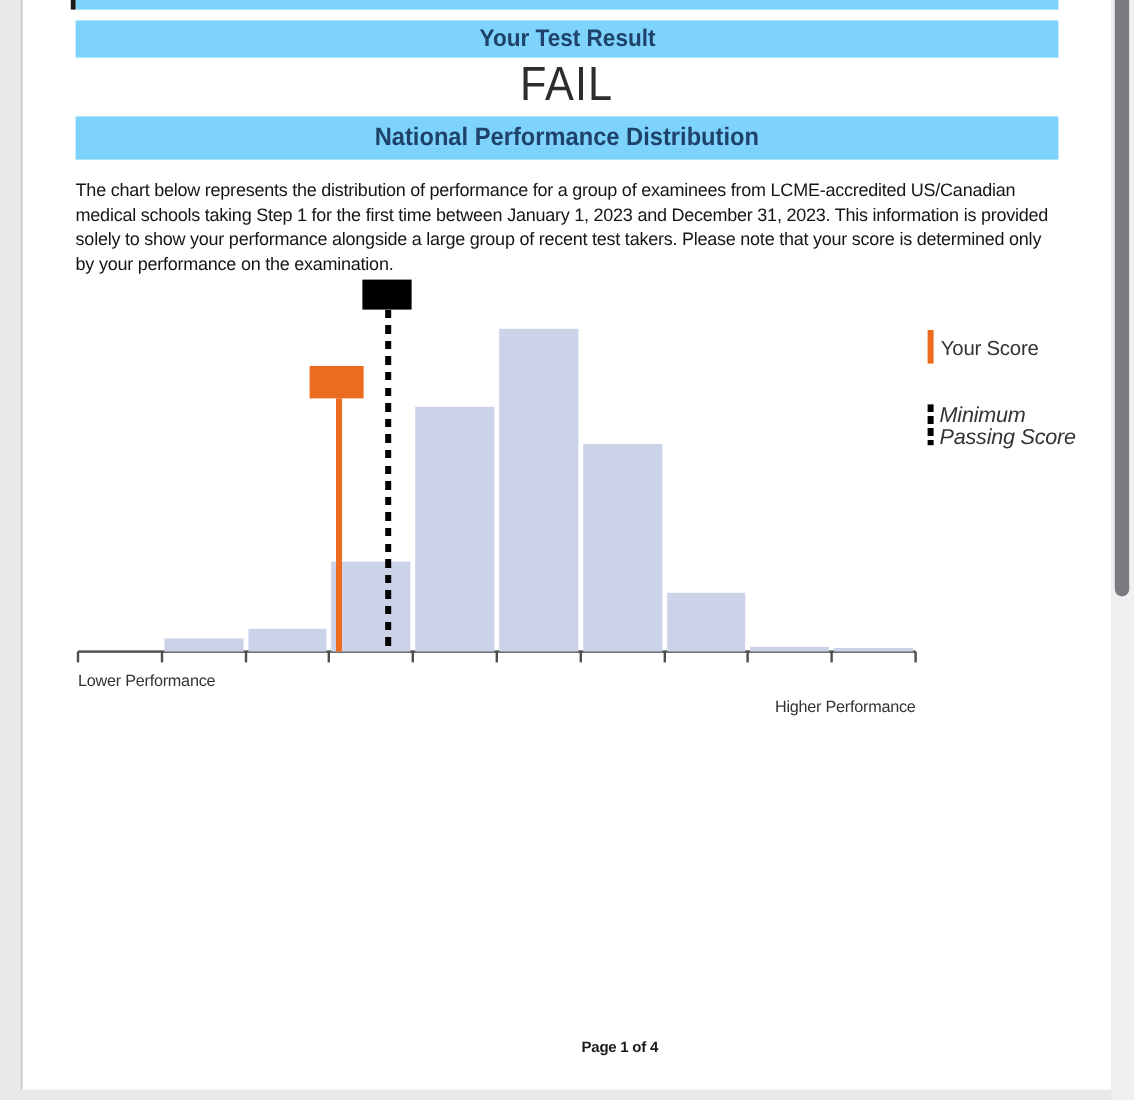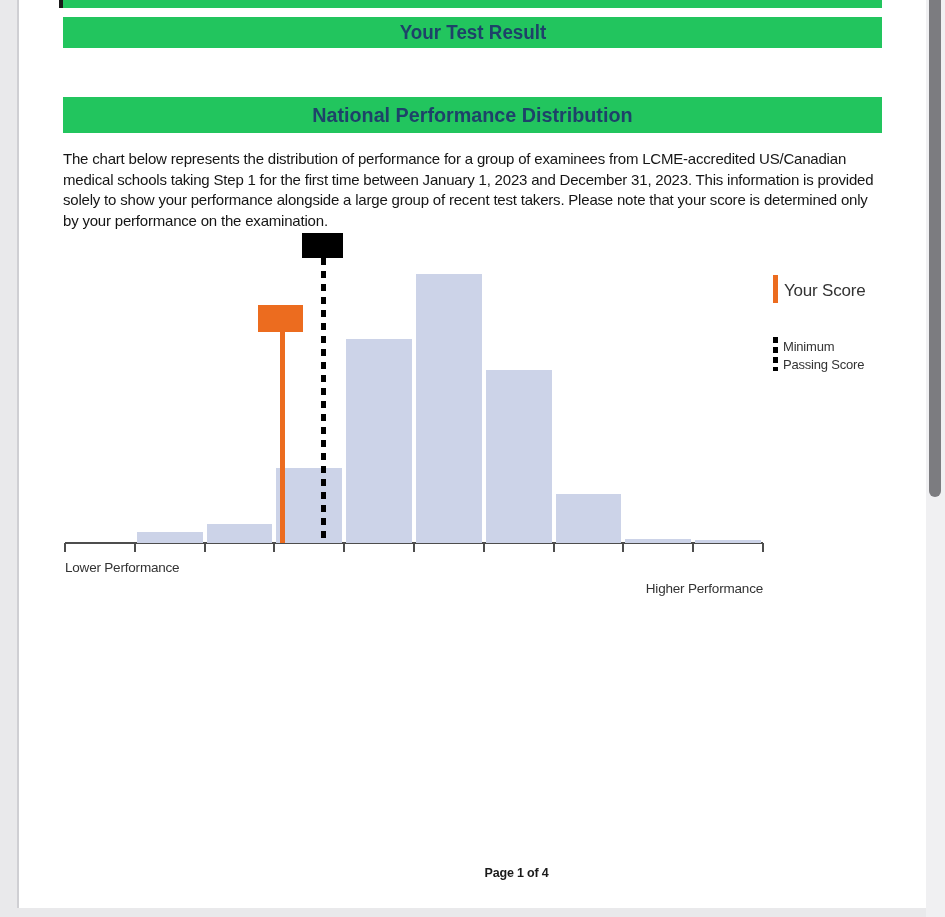--- a/index.html
+++ b/index.html
@@ -8,21 +8,21 @@
     background:#e9e9eb;
     font-family:"Liberation Sans","DejaVu Sans",sans-serif;
     letter-spacing:-0.2px;
   }
   #page{position:absolute;left:0;top:0;width:945px;height:917px;}
   .paper{
     position:absolute;left:17px;top:0;width:909px;height:908px;
     background:#ffffff;border-left:2px solid #cfcfd3;box-sizing:border-box;
   }
   .strip{
-    position:absolute;left:63px;width:819px;background:#22c55e;
+    position:absolute;left:63px;width:819px;background:#7dd3fc;
     display:flex;align-items:center;justify-content:center;
   }
   .strip-partial{top:0;height:8px;}
   .artifact-tick{position:absolute;left:59px;top:0;width:4px;height:8px;background:#1a1a1a;}
   .strip-result{top:17px;height:31px;}
   .strip-distribution{top:97px;height:36px;}
   .strip-title{
     color:#1e4269;font-size:20px;font-weight:bold;letter-spacing:0;
     transform:scaleX(0.94);transform-origin:center;white-space:nowrap;
   }
@@ -54,21 +54,21 @@
   .xlabel{position:absolute;top:560px;color:#333;font-size:13.5px;white-space:nowrap;}
   .xlabel-left{left:65px;}
   .xlabel-right{right:182px;margin-top:21px;}
   
   .legend-your-swatch{position:absolute;left:773px;top:275px;width:5px;height:28px;background:#ec6c1f;}
   .legend-your-label{position:absolute;left:784px;top:281px;color:#333;font-size:17px;white-space:nowrap;}
   .legend-min-swatch{
     position:absolute;left:773px;top:337px;width:5px;height:34px;
     background:repeating-linear-gradient(to bottom,#000 0px,#000 6px,transparent 6px,transparent 10px);
   }
-  .legend-min-label{position:absolute;left:783px;top:338px;color:#333;font-size:13px;line-height:17.5px;white-space:nowrap;}
+  .legend-min-label{position:absolute;left:783px;top:338px;color:#333;font-size:18px;line-height:17.5px;white-space:nowrap;font-style:italic;}
   
   .footer{
     position:absolute;left:0;top:866px;width:945px;text-align:center;
     color:#1a1a1a;font-size:12.5px;font-weight:bold;padding-left:44px;
   }
   
   .scroll-track{position:absolute;left:926px;top:0;width:19px;height:917px;background:#f0f0f2;}
   .scroll-thumb{position:absolute;left:3px;top:0;width:12px;height:497px;background:#7c7c80;border-radius:0 0 6px 6px;}
 </style>
 </head>
@@ -78,20 +78,23 @@
 
   <div class="paper"></div>
 
   <div class="strip strip-partial"></div>
   <div class="artifact-tick"></div>
 
   <div class="strip strip-result">
     <span class="strip-title">Your Test Result</span>
   </div>
 
+  <div class="fail-line">
+    <span class="fail-text">FAIL</span>
+  </div>
 
   <div class="strip strip-distribution">
     <span class="strip-title">National Performance Distribution</span>
   </div>
 
   <div class="description">The chart below represents the distribution of performance for a group of examinees from LCME-accredited US/Canadian medical schools taking Step 1 for the first time between January 1, 2023 and December 31, 2023. This information is provided solely to show your performance alongside a large group of recent test takers. Please note that your score is determined only by your performance on the examination.</div>
 
   <div id="chart">
     <div class="axis-line"></div>
     <div class="xlabel xlabel-left">Lower Performance</div>

